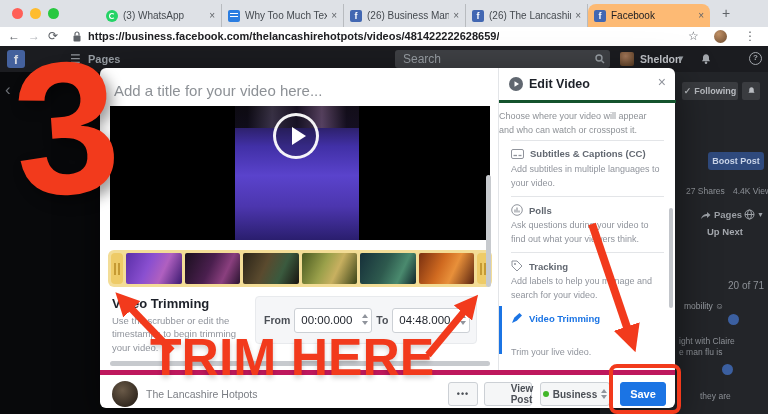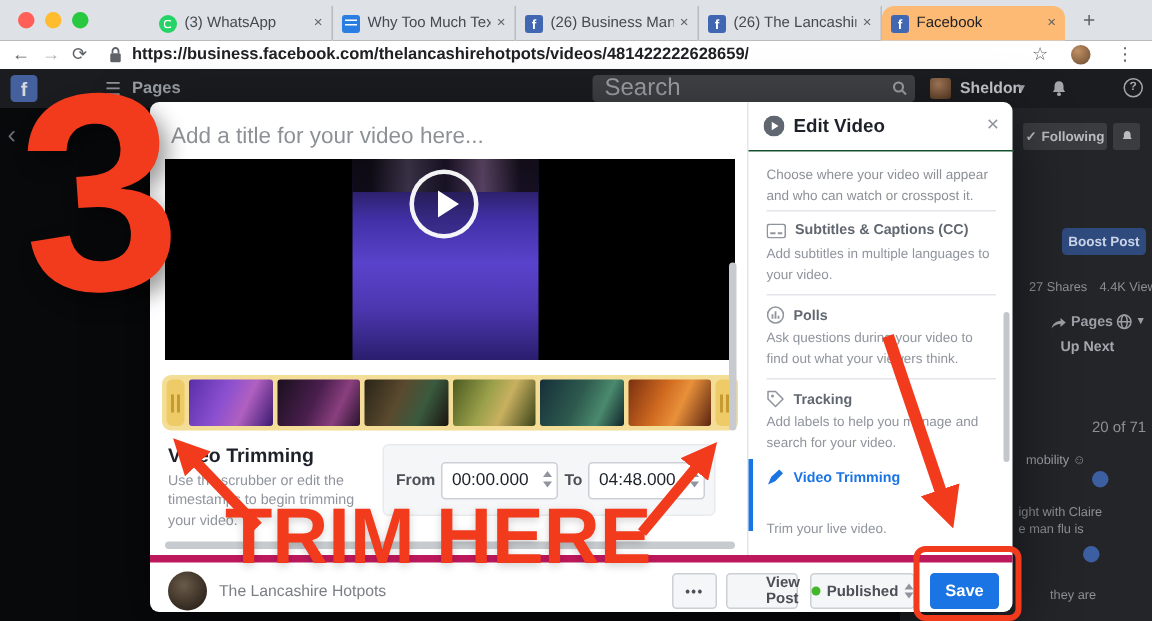--- a/index.html
+++ b/index.html
@@ -37,21 +37,21 @@
 
   
   .fbnav{position:absolute;left:0;top:46px;width:768px;height:26px;background:#1b1c20;}
   .fblogo{position:absolute;left:7px;top:4px;width:18px;height:18px;background:#44619d;border-radius:3px;}
   .fblogo::after{content:"f";position:absolute;left:0;top:0;width:18px;text-align:center;
                  color:#d6d9e0;font-weight:bold;font-size:13px;line-height:19px;}
   .hamb{position:absolute;left:70px;top:0;line-height:26px;font-size:12px;color:#8f9398;}
   .pages{position:absolute;left:88px;top:0;line-height:26px;font-size:11px;color:#9aa0a6;font-weight:bold;}
   .searchbox{position:absolute;left:395px;top:4px;width:215px;height:18px;background:#3f4145;border-radius:3px;}
   .searchbox input{position:absolute;left:0;top:0;width:190px;height:18px;background:transparent;border:none;
-       outline:none;font-size:16px;color:#c3c6cb;padding:0 0 0 8px;font-family:"Liberation Sans",sans-serif;}
+       outline:none;font-size:12px;color:#c3c6cb;padding:0 0 0 8px;font-family:"Liberation Sans",sans-serif;}
   .searchbox input::placeholder{color:#9aa0a6;}
   .nav-avatar{position:absolute;left:620px;top:6px;width:14px;height:14px;border-radius:2px;
               background:radial-gradient(circle at 40% 30%,#a4795a,#54381f);}
   .navname{position:absolute;left:640px;top:0;line-height:26px;font-size:10.5px;color:#c3c6cb;font-weight:bold;}
   .navcaret{position:absolute;left:677px;top:0;line-height:26px;font-size:8px;color:#9aa0a6;}
   .nav-help{position:absolute;left:749px;top:6px;width:13px;height:13px;border:1.5px solid #a3a7ac;border-radius:50%;
             box-sizing:border-box;color:#a3a7ac;font-size:8px;font-weight:bold;text-align:center;line-height:10px;}
 
   
   .rightbg{position:absolute;left:600px;top:72px;width:168px;height:342px;background:#232529;}
@@ -103,25 +103,25 @@
   .time-wrap input{width:78px;height:25px;border:1px solid #ccd0d5;border-radius:3px;font-size:11.5px;color:#1d2129;
           padding:0 15px 0 6px;box-sizing:border-box;font-family:"Liberation Sans",sans-serif;outline:none;}
   .stepper{position:absolute;right:4px;top:6px;display:flex;flex-direction:column;gap:3px;}
   .tri-up{width:0;height:0;border-left:3.5px solid transparent;border-right:3.5px solid transparent;border-bottom:4px solid #90949c;}
   .tri-dn{width:0;height:0;border-left:3.5px solid transparent;border-right:3.5px solid transparent;border-top:4px solid #90949c;}
   .hscroll{position:absolute;left:10px;top:293px;width:380px;height:5px;background:#c7cace;border-radius:3px;}
   .colscroll{position:absolute;left:386px;top:107px;width:5px;height:112px;background:#c7cace;border-radius:3px;}
 
   
   .panel{position:absolute;left:398px;top:0;width:177px;height:302px;border-left:1px solid #e3e5e8;box-sizing:border-box;}
-  .panel-head{position:absolute;left:0;top:0;width:177px;height:32px;border-bottom:1px solid #14532d;}
+  .panel-head{position:absolute;left:0;top:0;width:177px;height:32px;border-bottom:3px solid #14532d;}
   .panel-title{position:absolute;left:30px;top:9px;font-size:12.5px;font-weight:bold;color:#1d2129;}
   .panel-x{position:absolute;right:10px;top:6px;font-size:14px;color:#90949c;}
   .p-icon{position:absolute;left:10px;top:9px;}
-  .intro{position:absolute;left:12px;top:42px;width:152px;font-size:9px;color:#8d9196;line-height:1.5;}
+  .intro{position:absolute;left:0;top:42px;width:152px;font-size:9px;color:#8d9196;line-height:1.5;}
   .pdiv{position:absolute;left:12px;width:153px;height:1px;background:#e3e5e8;}
   .sec-head{position:absolute;left:12px;display:flex;gap:6px;align-items:center;
             font-size:9.5px;font-weight:bold;color:#616770;}
   .sec-desc{position:absolute;left:12px;width:150px;font-size:9px;color:#90949c;line-height:1.5;}
   .active-item{position:absolute;left:0;top:238px;width:177px;height:48px;border-left:3px solid #1b74e4;box-sizing:border-box;}
   .active-item .sec-head{left:9px;top:6px;color:#1b74e4;}
   .active-item .sec-desc{left:9px;top:40px;}
   .panel-scroll{position:absolute;left:170px;top:140px;width:4px;height:100px;background:#c3c6cb;border-radius:2px;}
 
   
@@ -358,21 +358,21 @@
       <div class="panel-scroll"></div>
     </div>
 
     <div class="footer">
       <span class="pg-avatar"></span>
       <span class="pg-name">The Lancashire Hotpots</span>
       <div class="btn btn-more">•••</div>
       <div class="btn btn-view">View Post</div>
       <div class="btn btn-pub">
         <span class="greendot"></span>
-        <span>Published</span>
+        <span>Business</span>
         <span class="sort">
             <span class="tri-up"></span>
             <span class="tri-dn"></span>
           </span>
       </div>
       <div class="btn btn-save">Save</div>
     </div>
   </div>
 
   <div class="step">3</div>

